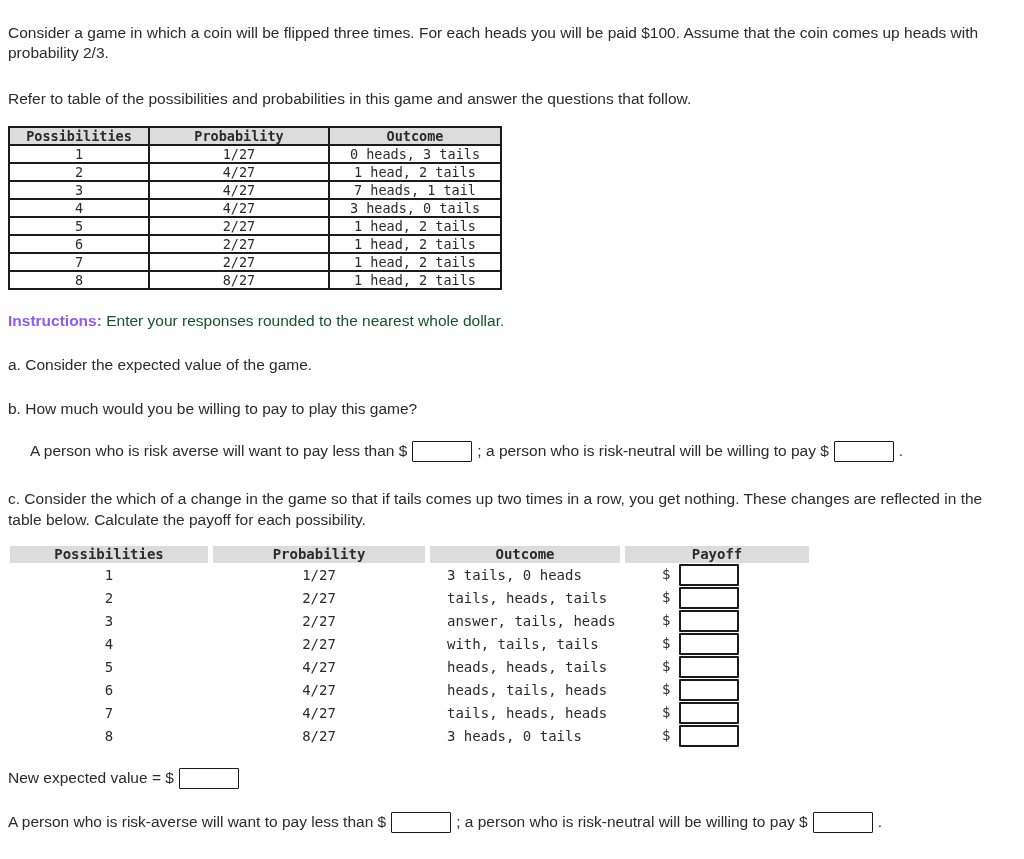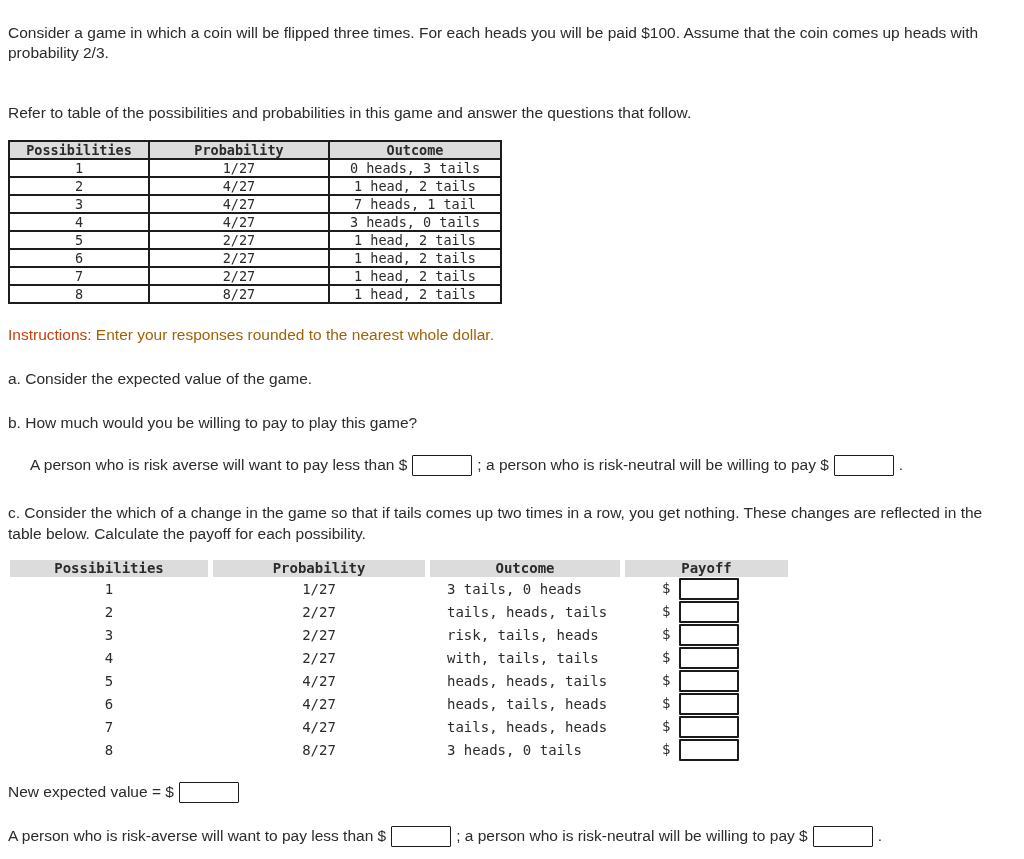--- a/index.html
+++ b/index.html
@@ -4,23 +4,23 @@
 <style>
   * { box-sizing: border-box; }
   html, body { margin: 0; padding: 0; background: #ffffff; }
   .page {
     width: 1024px; height: 859px; overflow: hidden;
     padding: 23px 8px 0 8px;
     font-family: "Liberation Sans", sans-serif;
     font-size: 15.5px; color: #2b2b2b;
   }
   .para { margin: 0; line-height: 20px; }
-  .refer { margin-top: 40px; }
-  .muted { color: #a16207; }
-  .bold-label { font-weight: normal; color: #c2410c; }
+  .refer { margin-top: 26px; }
+  .muted { color: #14532d; }
+  .bold-label { font-weight: bold; color: #8b5cf6; }
 
   
   table.t1 {
     border-collapse: collapse;
     margin-top: 17px;
     font-family: "DejaVu Sans Mono", monospace;
     font-size: 13.5px;
   }
   table.t1 th, table.t1 td {
     border: 2px solid #1c1c1c;
@@ -67,21 +67,21 @@
     height: 17px;
     line-height: 17px;
     text-align: center;
     padding: 0;
     white-space: nowrap;
   }
   table.t2 td { height: 23px; padding: 0; white-space: nowrap; vertical-align: middle; }
   table.t2 .col2-poss { width: 198px; }
   table.t2 .col2-prob { width: 212px; }
   table.t2 .col2-out  { width: 190px; }
-  table.t2 .col2-pay  { width: 163px; }
+  table.t2 .col2-pay  { width: 184px; }
   table.t2 td.c-center { text-align: center; }
   table.t2 td.c-outcome { text-align: left; padding-left: 17px; }
   table.t2 td.c-payoff { text-align: left; padding-left: 37px; }
   .dollar { display: inline-block; margin-right: 9px; }
   input.payoff-blank {
     width: 60px; height: 22px;
     border: 2px solid #1b1b1b;
     border-radius: 1px;
     vertical-align: middle;
     padding: 1px 3px;
@@ -181,21 +181,21 @@
         </tr>
       <tr>
           <td class="c-center">2</td>
           <td class="c-center">2/27</td>
           <td class="c-outcome">tails, heads, tails</td>
           <td class="c-payoff"><span class="dollar">$</span><input class="payoff-blank" type="text" style=""></td>
         </tr>
       <tr>
           <td class="c-center">3</td>
           <td class="c-center">2/27</td>
-          <td class="c-outcome">risk, tails, heads</td>
+          <td class="c-outcome">answer, tails, heads</td>
           <td class="c-payoff"><span class="dollar">$</span><input class="payoff-blank" type="text" style=""></td>
         </tr>
       <tr>
           <td class="c-center">4</td>
           <td class="c-center">2/27</td>
           <td class="c-outcome">with, tails, tails</td>
           <td class="c-payoff"><span class="dollar">$</span><input class="payoff-blank" type="text" style=""></td>
         </tr>
       <tr>
           <td class="c-center">5</td>

